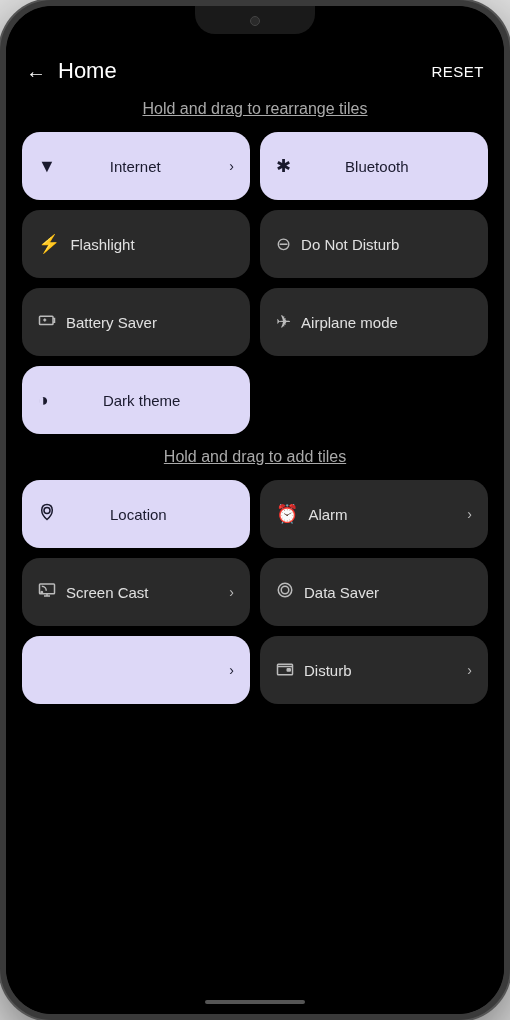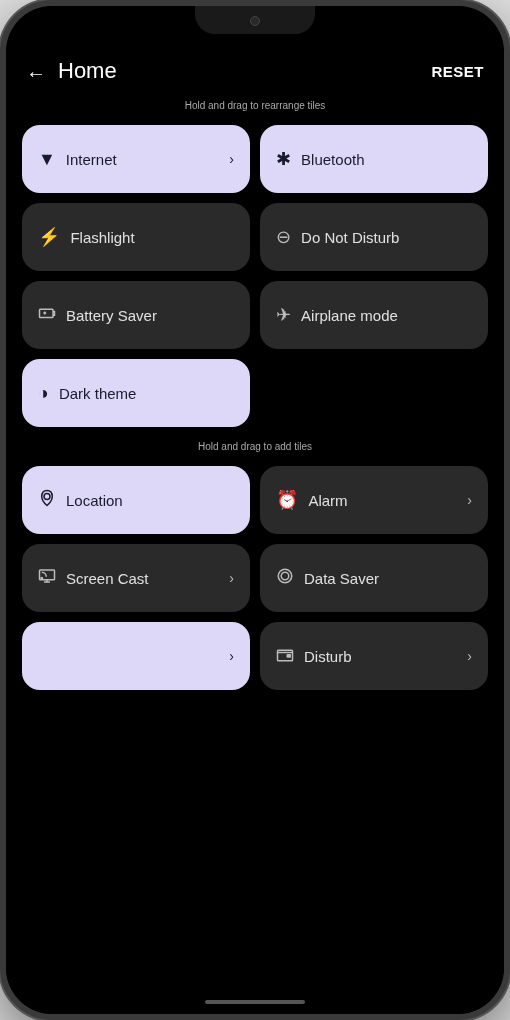--- a/index.html
+++ b/index.html
@@ -97,29 +97,30 @@
       cursor: pointer;
     }
     .header-title {
       color: #fff;
       font-size: 22px;
       font-weight: 400;
     }
     .reset-btn {
       color: #fff;
       font-size: 15px;
-      font-weight: 700;
+      font-weight: 400;
       letter-spacing: 0.5px;
       cursor: pointer;
     }
     .section-hint {
       text-align: center;
       color: #aaa;
-      font-size: 10px;
+      font-size: 16px;
       margin-bottom: 14px;
+      text-decoration: underline;
     }
     .tiles-grid {
       display: grid;
       grid-template-columns: 1fr 1fr;
       gap: 10px;
       margin-bottom: 10px;
     }
     .tile {
       border-radius: 18px;
       padding: 18px 16px;
@@ -133,21 +134,21 @@
     .tile-light {
       background: #ddd8f7;
     }
     .tile-dark {
       background: #2a2a2a;
     }
     .tile-label {
       font-size: 15px;
       font-weight: 500;
     }
-    .tile-light .tile-label { color: #1a1a2e; }
+    .tile-light .tile-label { color: #1a1a2e; margin-left: 44px; }
     .tile-dark .tile-label { color: #e0e0e0; }
     .tile-icon {
       font-size: 18px;
       flex-shrink: 0;
     }
     .tile-light .tile-icon { color: #1a1a2e; }
     .tile-dark .tile-icon { color: #bbb; }
     .tile-chevron {
       margin-left: auto;
       font-size: 14px;

